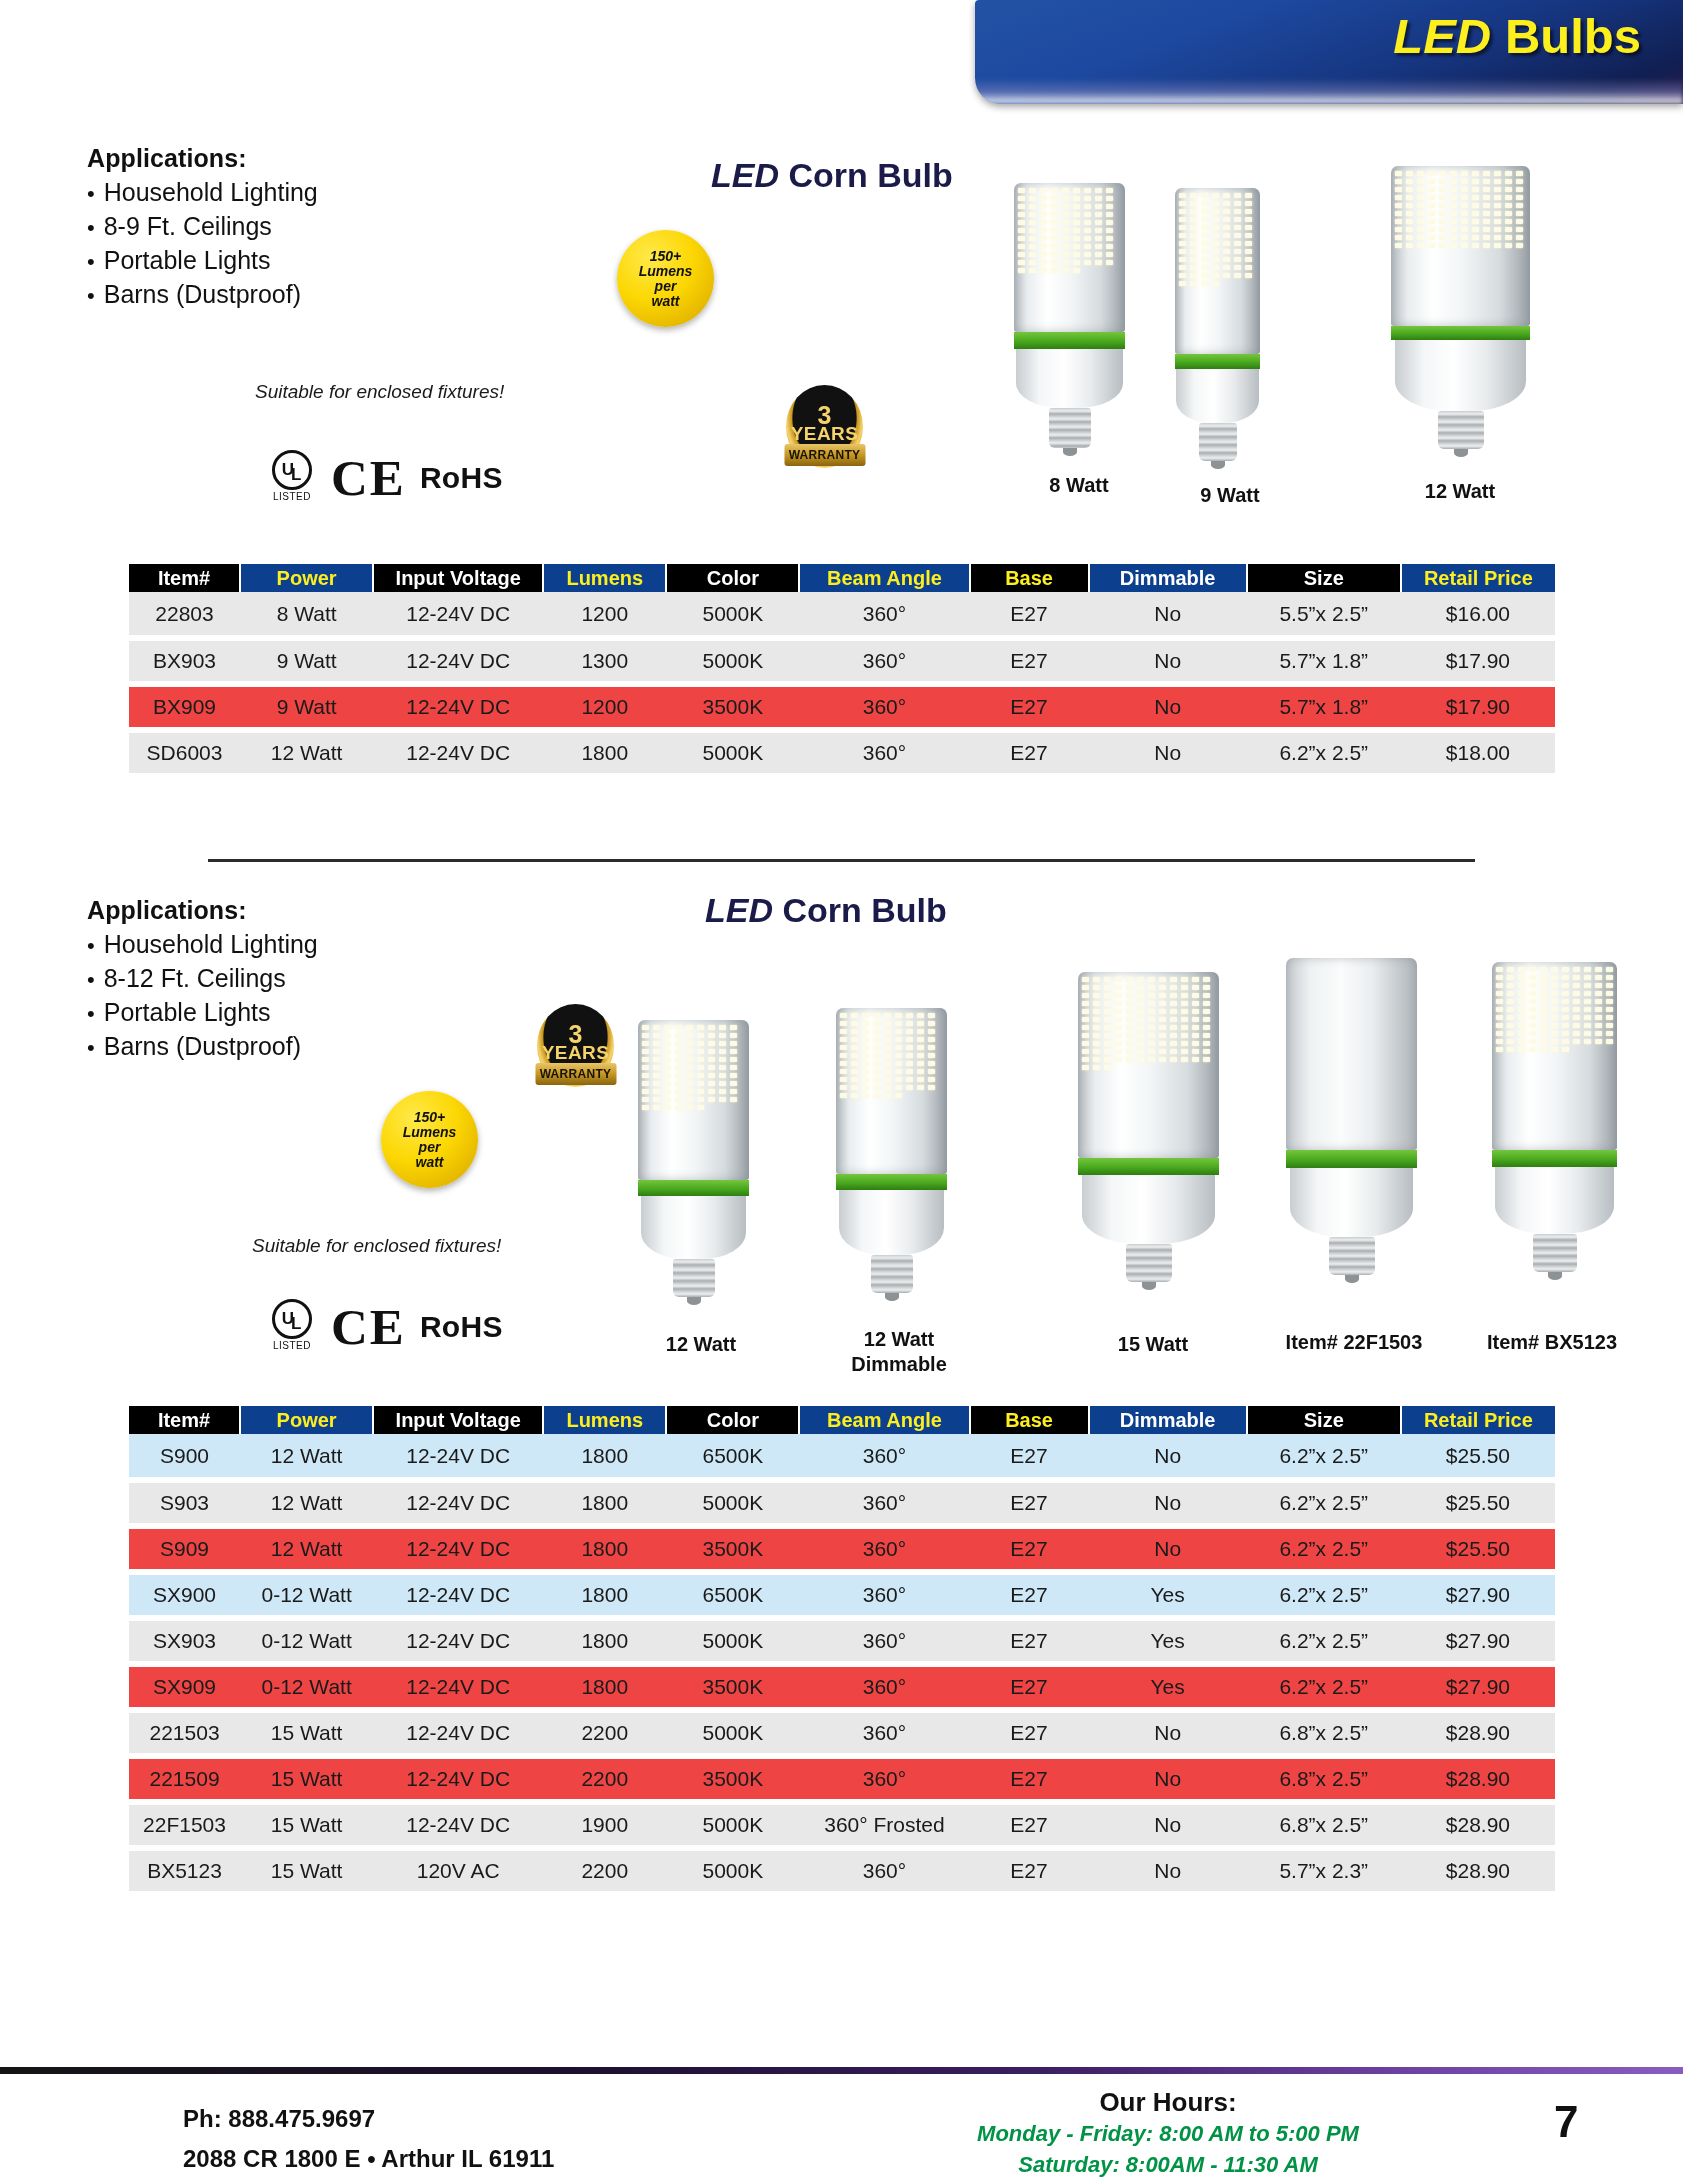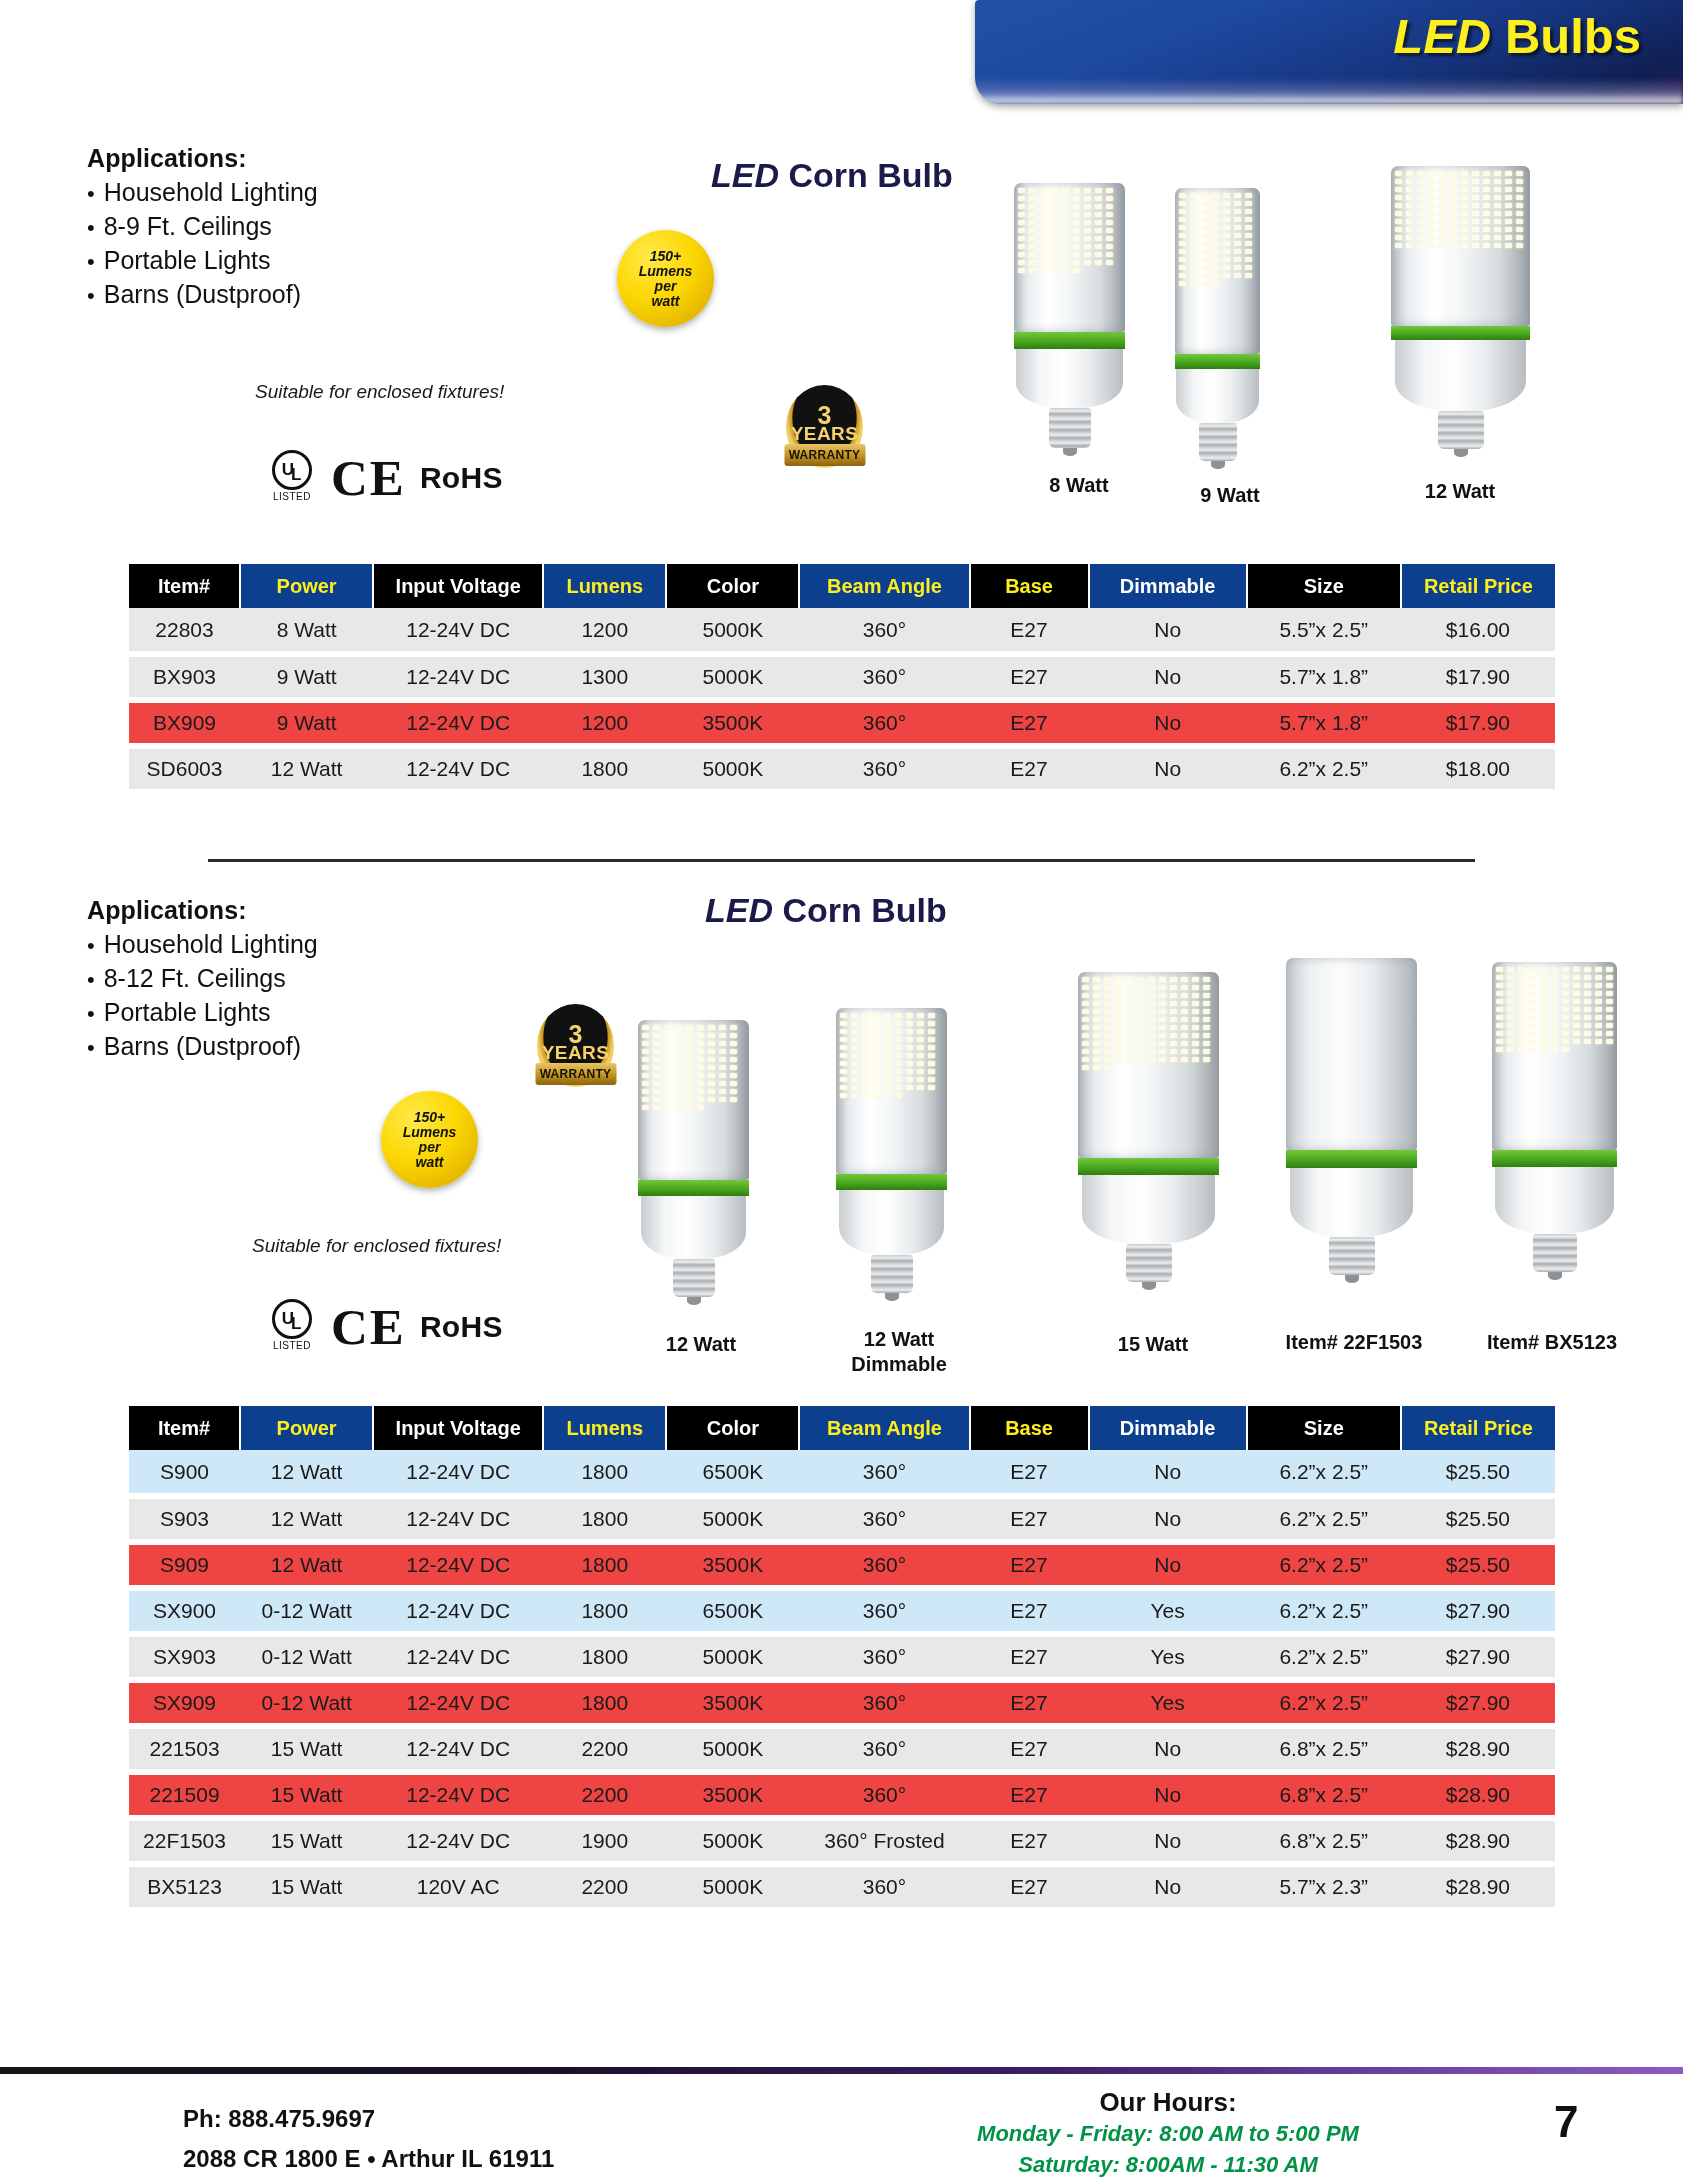--- a/index.html
+++ b/index.html
@@ -137,21 +137,21 @@
   .bulb-label {
     position: absolute; width: 198px; text-align: center;
     font-size: 20px; font-weight: bold; line-height: 25px; white-space: nowrap;
   }
 
   
   table.spec {
     position: absolute; border-collapse: collapse; width: 1426px; left: 129px;
   }
   table.spec th {
-    height: 44px; font-size: 20px; font-weight: bold; text-align: center;
+    height: 28px; font-size: 20px; font-weight: bold; text-align: center;
     border-right: 2px solid #ffffff;
   }
   table.spec th:last-child { border-right: none; }
   th.hb { background: #000000; color: #ffffff; }
   th.hby { background: #000000; color: #fdee1d; margin-top: 8px; }
   th.hu { background: #0d3f8f; color: #ffffff; }
   th.huy { background: #0d3f8f; color: #fdee1d; }
   table.spec td {
     height: 46px; font-size: 21px; text-align: center; color: #1a1a1a;
     border-bottom: 6px solid #ffffff;

